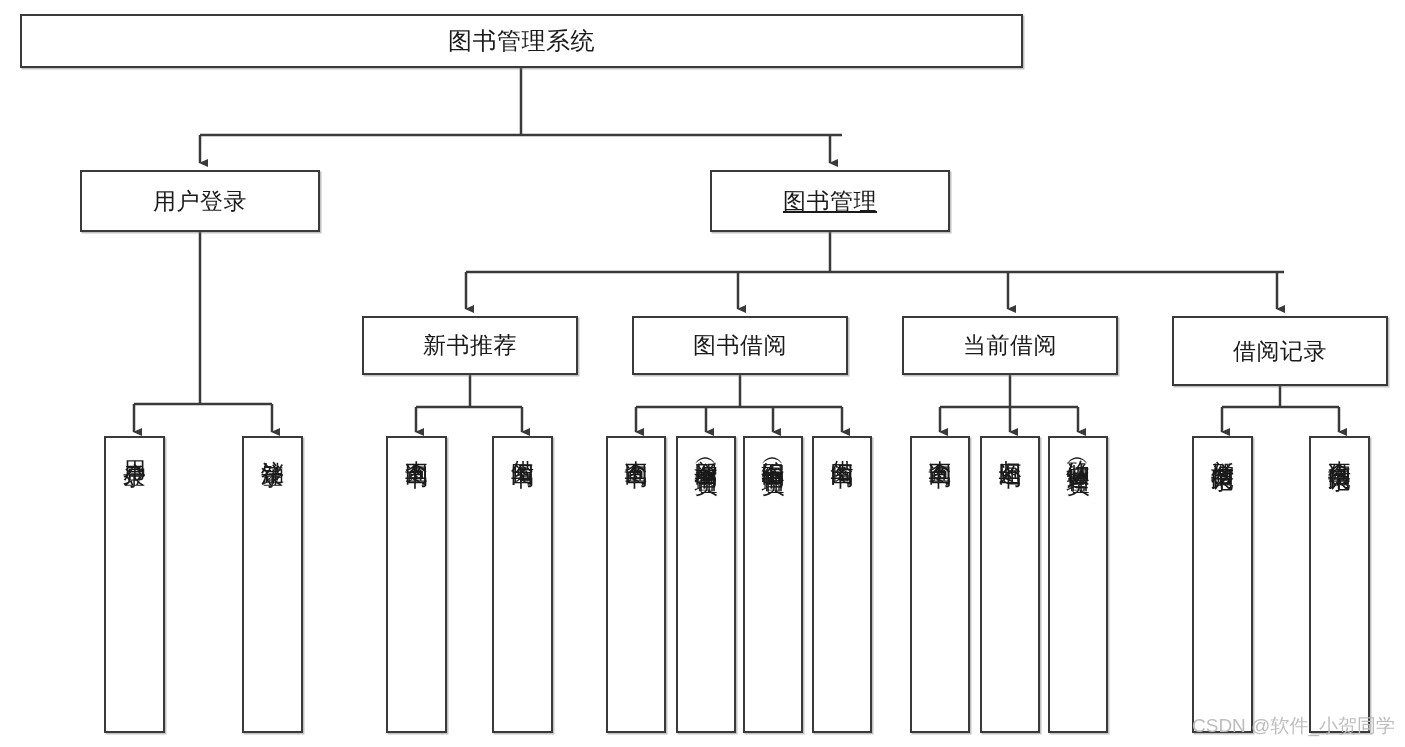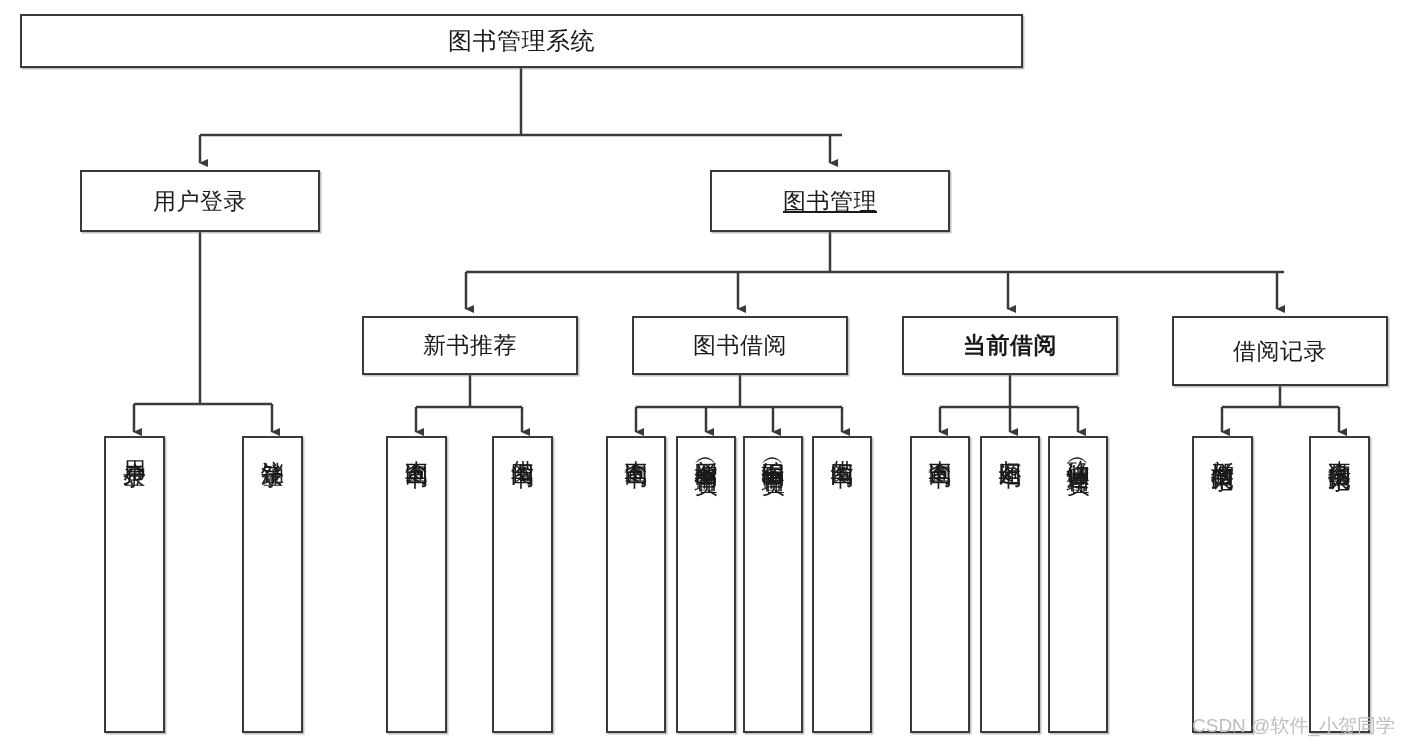--- a/index.html
+++ b/index.html
@@ -133,21 +133,21 @@
   <div class="node h" style="left:710px; top:170px; width:240px; height:62px;text-decoration:underline;">
     <span class="lbl">图书管理</span>
   </div>
 
   <div class="node h" style="left:362px; top:316px; width:216px; height:59px;">
     <span class="lbl">新书推荐</span>
   </div>
   <div class="node h" style="left:632px; top:316px; width:216px; height:59px;">
     <span class="lbl">图书借阅</span>
   </div>
-  <div class="node h" style="left:902px; top:316px; width:216px; height:59px;font-weight:bold;">
+  <div class="node h" style="left:902px; top:316px; width:216px; height:59px;">
     <span class="lbl">当前借阅</span>
   </div>
   <div class="node h" style="left:1172px; top:316px; width:216px; height:70px;">
     <span class="lbl">借阅记录</span>
   </div>
 
   <div class="node v" style="left:104px; top:436px; width:61px; height:297px;">
     <span class="lbl">用户登录</span>
   </div>
   <div class="node v" style="left:242px; top:436px; width:61px; height:297px;">

